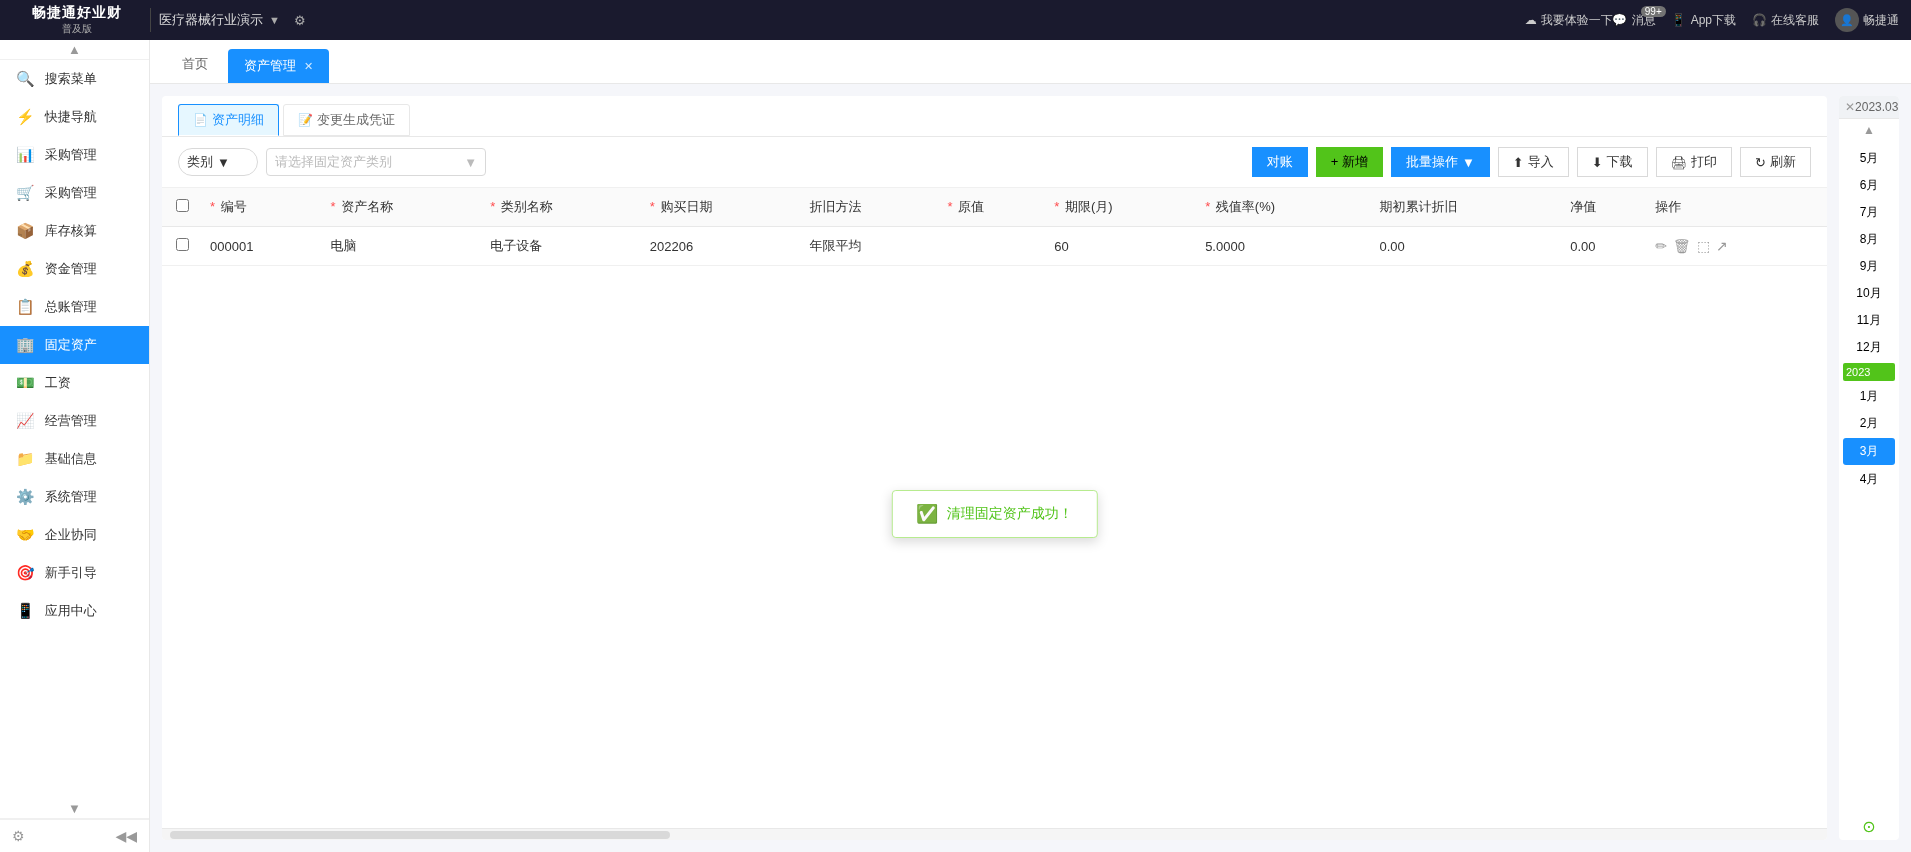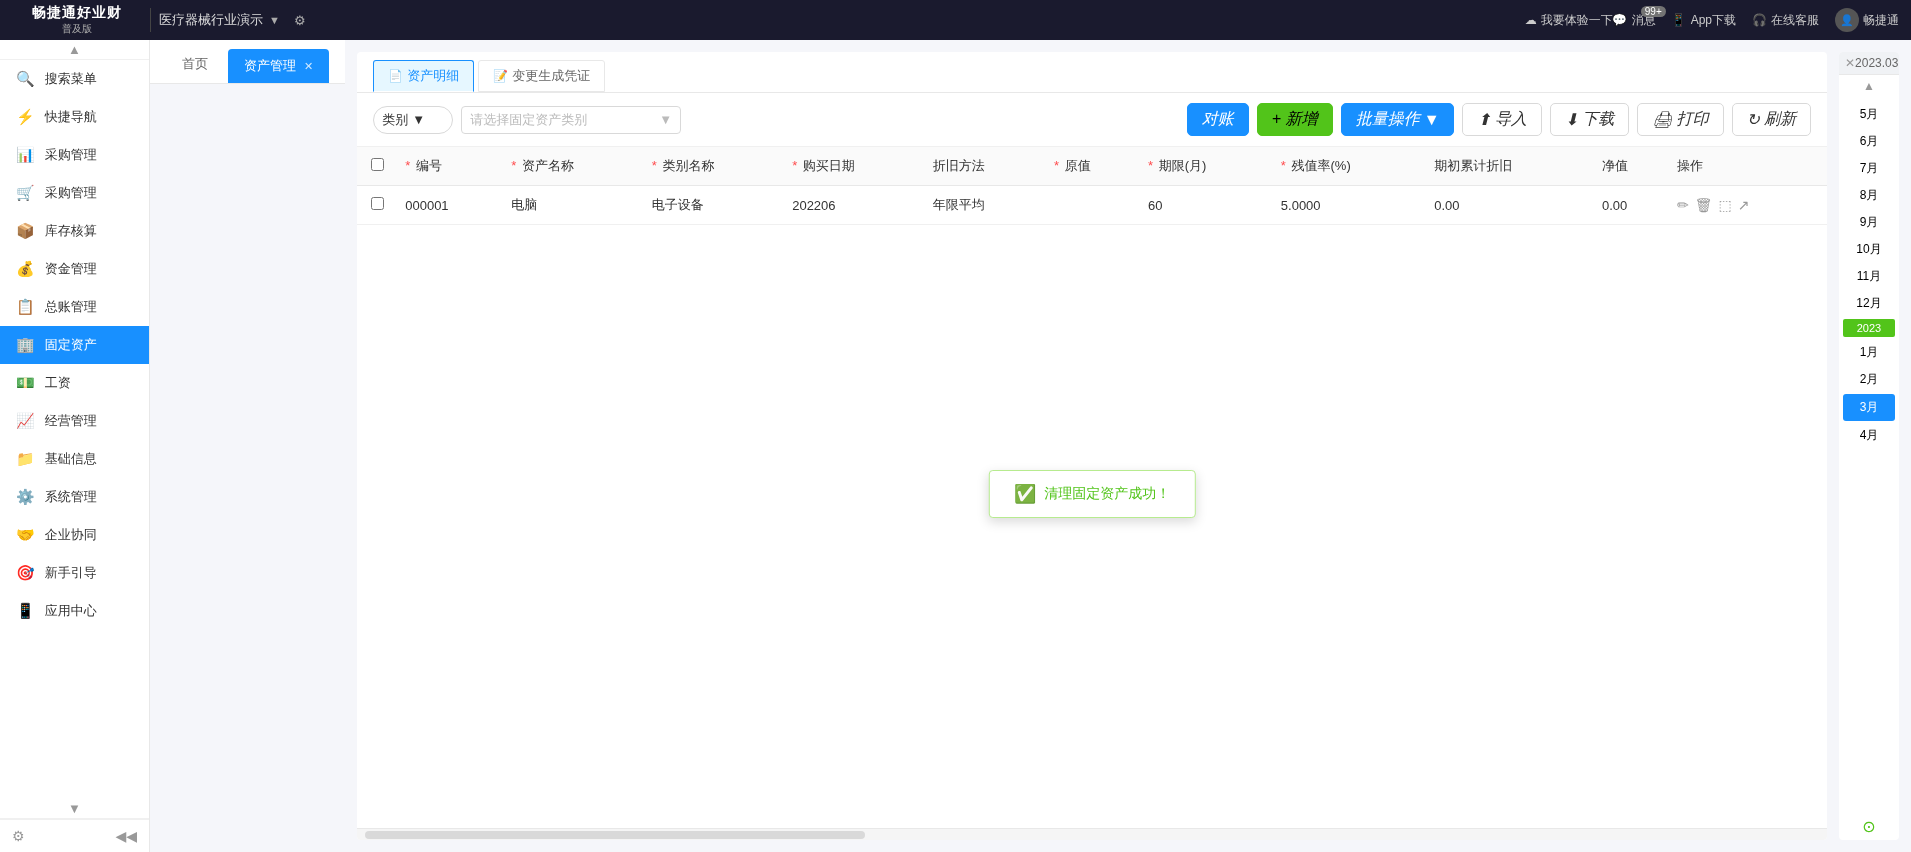--- a/index.html
+++ b/index.html
@@ -130,21 +130,21 @@
       justify-content: space-between;
       padding: 8px 12px;
       border-top: 1px solid #f0f0f0;
     }
     .sidebar-settings-icon, .sidebar-collapse-icon { color: #999; cursor: pointer; font-size: 14px; }
 
     
     .content-area {
       flex: 1;
       display: flex;
-      flex-direction: row;
+      flex-direction: column;
       overflow: hidden;
       background: #f5f6fa;
     }
 
     
     .tab-bar {
       height: 44px;
       background: #fff;
       display: flex;
       align-items: flex-end;
@@ -249,30 +249,29 @@
       cursor: pointer;
       font-size: 13px;
       color: #bbb;
       min-width: 220px;
       display: flex;
       align-items: center;
       justify-content: space-between;
     }
     .btn {
       padding: 5px 14px;
-      border-radius: 5px;
+      border-radius: 0;
       border: 1px solid #d9d9d9;
       background: #fff;
       cursor: pointer;
-      font-size: 16px;
+      font-size: 13px;
       color: #333;
       display: flex;
       align-items: center;
       gap: 4px;
-      font-style: italic;
     }
     .btn-primary { background: #1890ff; color: #fff; border-color: #1890ff; }
     .btn-new { background: #52c41a; color: #000000; border-color: #52c41a; }
     .btn-batch {
       background: #1890ff;
       color: #fff;
       border-color: #1890ff;
       display: flex;
       align-items: center;
       gap: 4px;
@@ -392,21 +391,20 @@
     }
     .calendar-month-item.current {
       background: #1890ff;
       color: #fff;
       border-radius: 3px;
       margin: 1px 4px;
     }
     .calendar-year-label {
       background: #52c41a;
       color: #fff;
-      text-align: center;
       padding: 3px;
       font-size: 11px;
       border-radius: 2px;
       margin: 2px 4px;
     }
     .panel-scroll-top {
       padding: 4px;
       text-align: center;
       cursor: pointer;
       color: #999;

